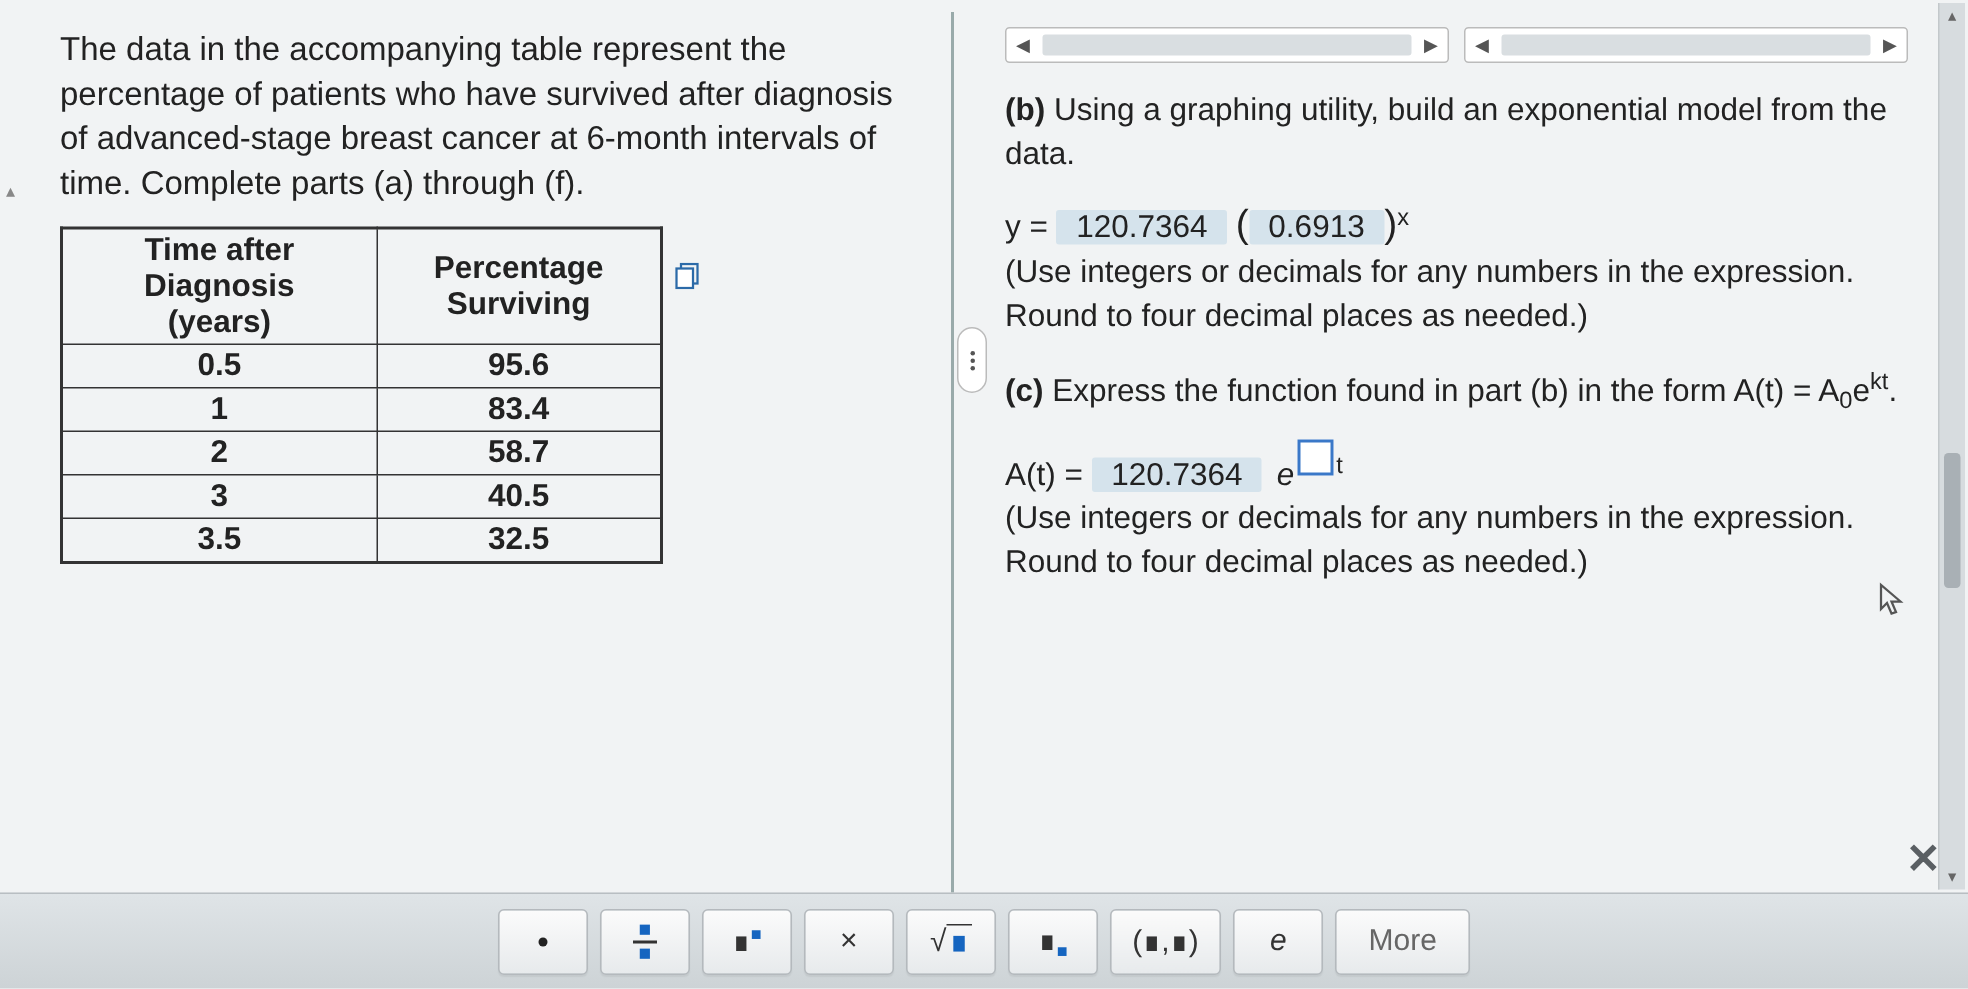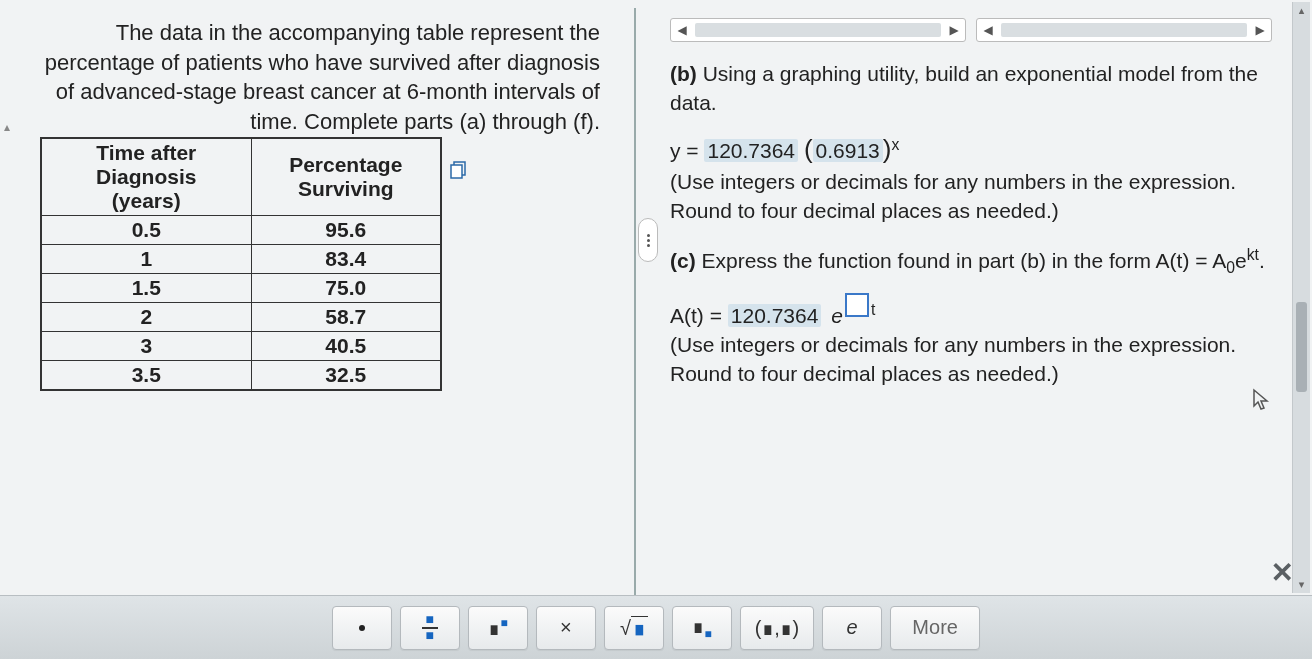--- a/index.html
+++ b/index.html
@@ -20,21 +20,21 @@
     padding: 8px 0 0 0;
   }
   .left-pane {
     width: 630px;
     padding: 10px 30px 10px 40px;
     position: relative;
   }
   .problem-text {
     font-size: 22px;
     line-height: 1.35;
-    text-align: right;
+    margin-bottom: 14px;
   }
   .data-table {
     border-collapse: collapse;
     font-size: 21px;
     background: #f1f3f4;
     border: 2px solid #333;
   }
   .data-table th, .data-table td {
     border: 1px solid #333;
     padding: 2px 18px;
@@ -87,21 +87,21 @@
   }
   .nav-track {
     flex: 1;
     height: 14px;
     background: #d9dee1;
     border-radius: 2px;
     margin: 0 2px;
   }
   .hl {
     background: #d5e3ec;
-    padding: 0 3px;
+    padding: 0 13px;
     border-radius: 2px;
   }
   .paren { font-size: 26px; }
   .sup { vertical-align: super; font-size: 0.75em; }
   .sub { vertical-align: sub; font-size: 0.75em; }
   .ans-box {
     display: inline-block;
     width: 24px; height: 24px;
     border: 2px solid #3a78c8;
     background: #fff;
@@ -225,24 +225,20 @@
           </tr>
         </thead>
         <tbody>
           <tr>
               <td>0.5</td>
               <td>95.6</td>
             </tr>
           <tr>
               <td>1</td>
               <td>83.4</td>
-            </tr>
-          <tr>
-              <td>1.5</td>
-              <td>75.0</td>
             </tr>
           <tr>
               <td>2</td>
               <td>58.7</td>
             </tr>
           <tr>
               <td>3</td>
               <td>40.5</td>
             </tr>
           <tr>

